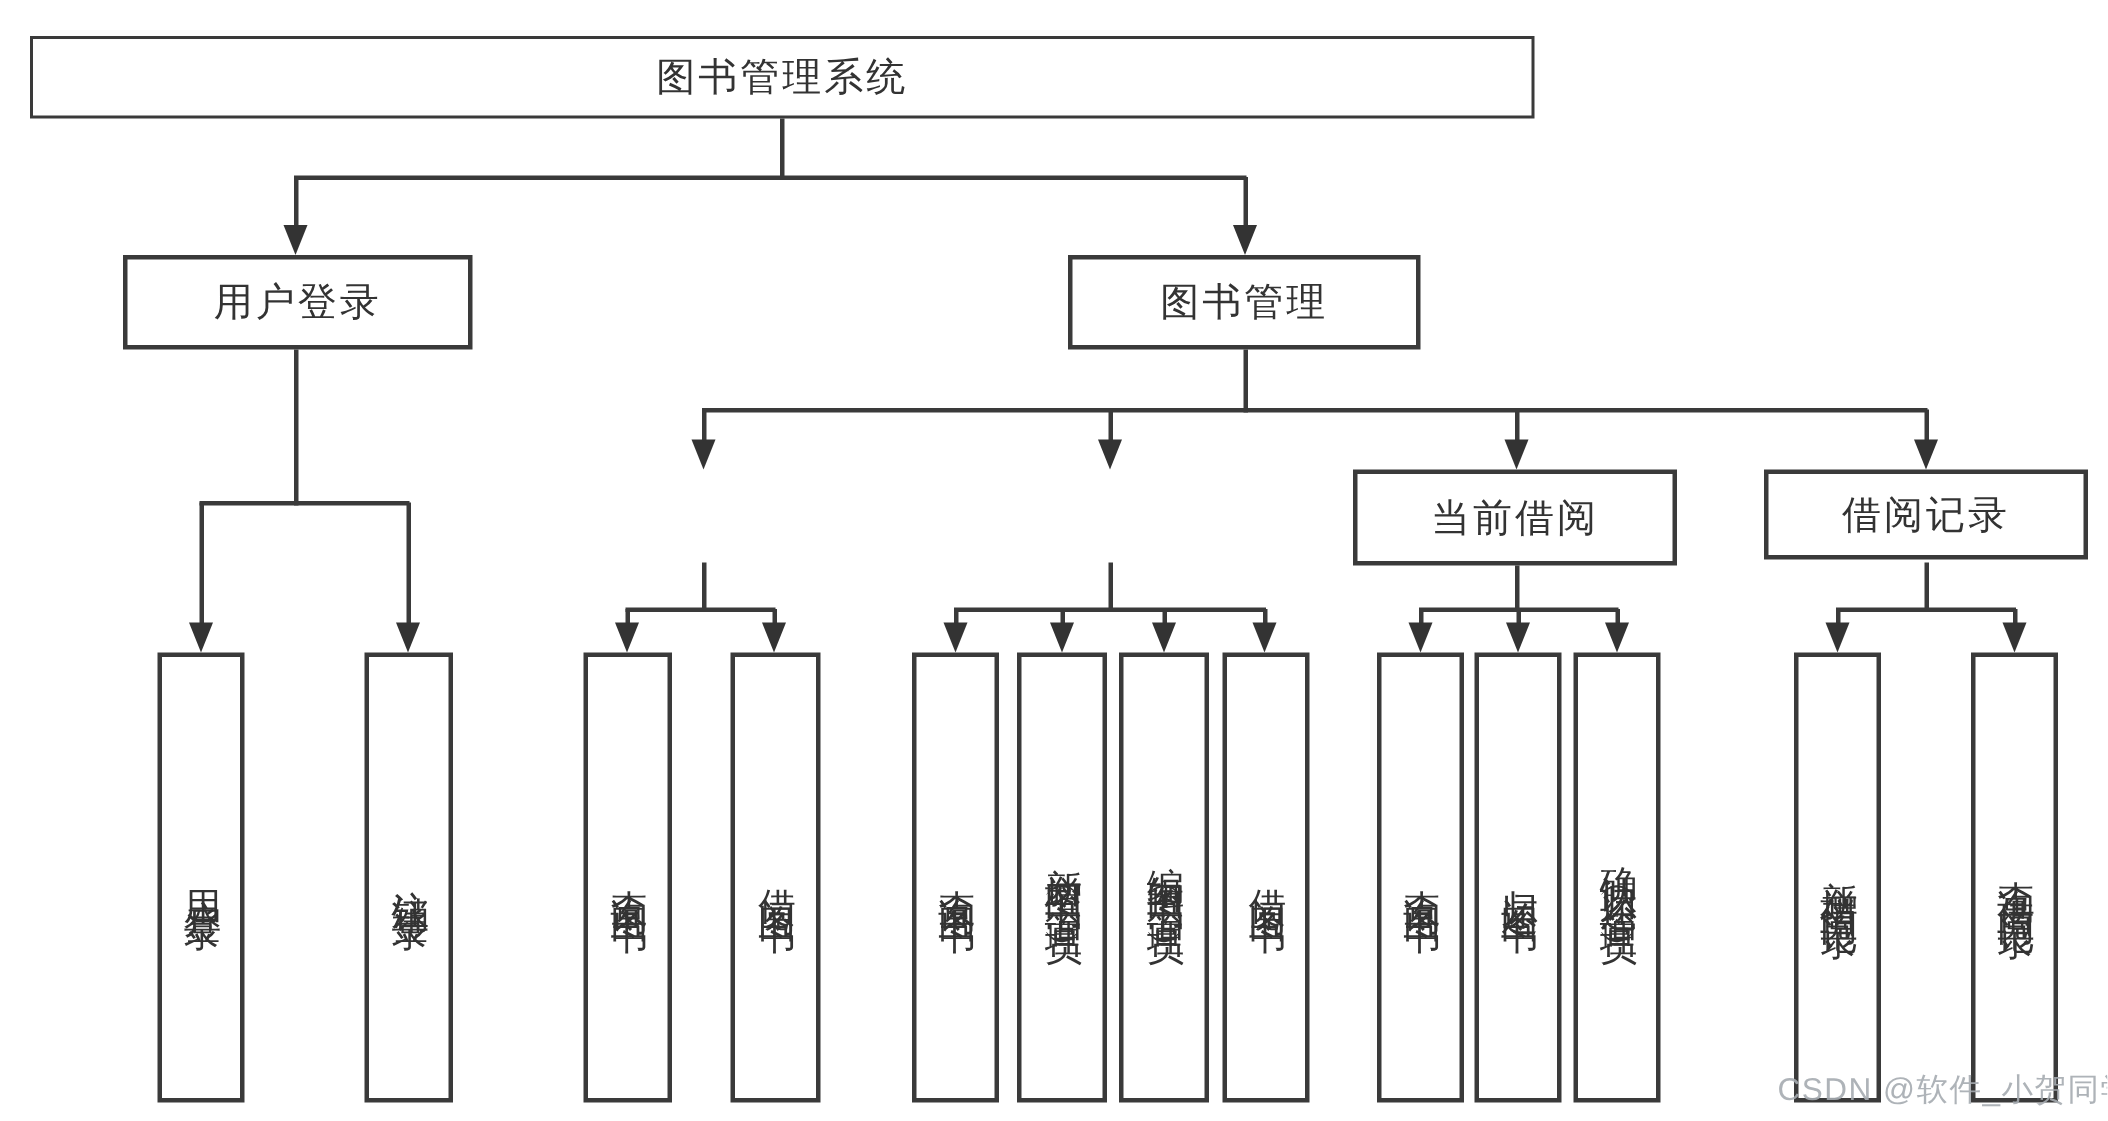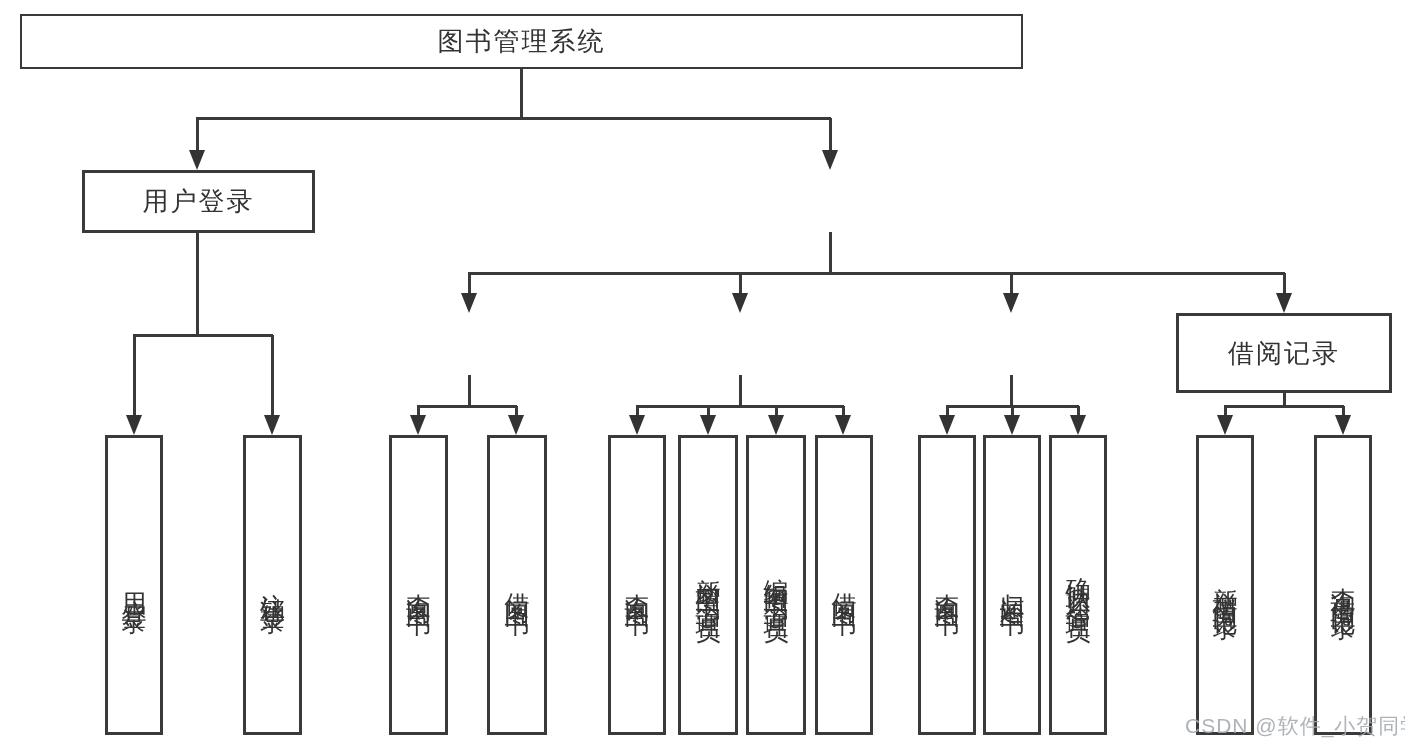--- a/index.html
+++ b/index.html
@@ -24,20 +24,21 @@
     align-items: center;
     justify-content: center;
     color: #333333;
     font-size: 26px;
     letter-spacing: 2px;
     z-index: 2;
     white-space: nowrap;
   }
   .box.root {
     border-width: 2px;
+    margin-top: 10px;
   }
   .box.vbox {
     writing-mode: vertical-rl;
     text-orientation: mixed;
     font-size: 25px;
     letter-spacing: 6px;
     line-height: 1;
   }
   .vline, .hline {
     position: absolute;
@@ -67,22 +68,24 @@
   }
 </style>
 </head>
 <body>
 
 <div class="stage">
 
   <div class="box root" style="left:20px; top:14px; width:1003px; height:55px;">图书管理系统</div>
 
   <div class="box" style="left:82px; top:170px; width:233px; height:63px;">用户登录</div>
+  <div class="box" style="left:712px; top:170px; width:235px; height:63px;">图书管理</div>
 
-  <div class="box" style="left:1176px; top:313px; width:216px; height:80px;">借阅记录</div>
+  <div class="box" style="left:902px; top:313px; width:216px; height:64px;">当前借阅</div>
+  <div class="box" style="left:1176px; top:313px; width:216px; height:60px;">借阅记录</div>
 
   <div class="box vbox" style="left:105px; top:435px; width:58px; height:300px;">用户登录</div>
   <div class="box vbox" style="left:243px; top:435px; width:59px; height:300px;">注销登录</div>
 
   <div class="box vbox" style="left:389px; top:435px; width:59px; height:300px;">查询图书</div>
   <div class="box vbox" style="left:487px; top:435px; width:60px; height:300px;">借阅图书</div>
 
   <div class="box vbox" style="left:608px; top:435px; width:58px; height:300px;">查询图书</div>
   <div class="box vbox" style="left:678px; top:435px; width:60px; height:300px;">新增图书（管理员）</div>
   <div class="box vbox" style="left:746px; top:435px; width:60px; height:300px;">编辑图书（管理员）</div>

